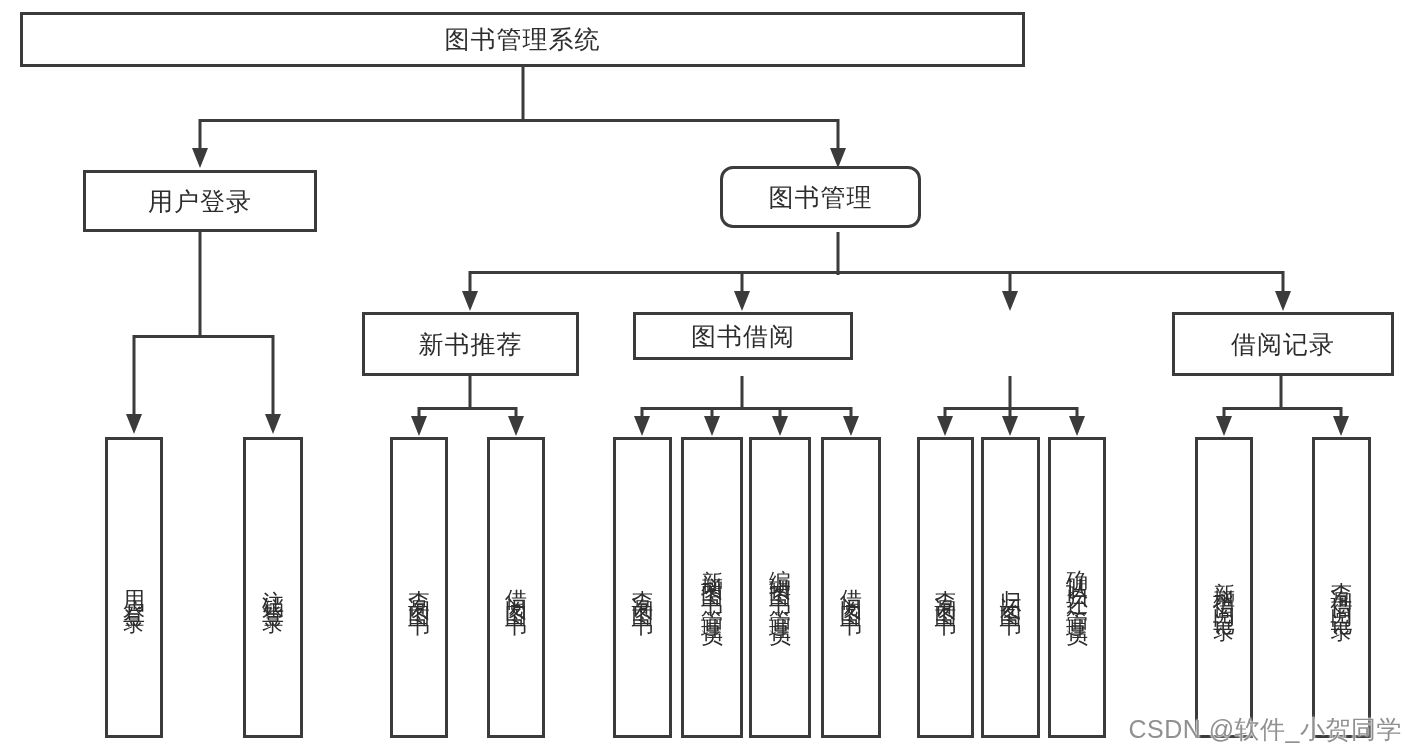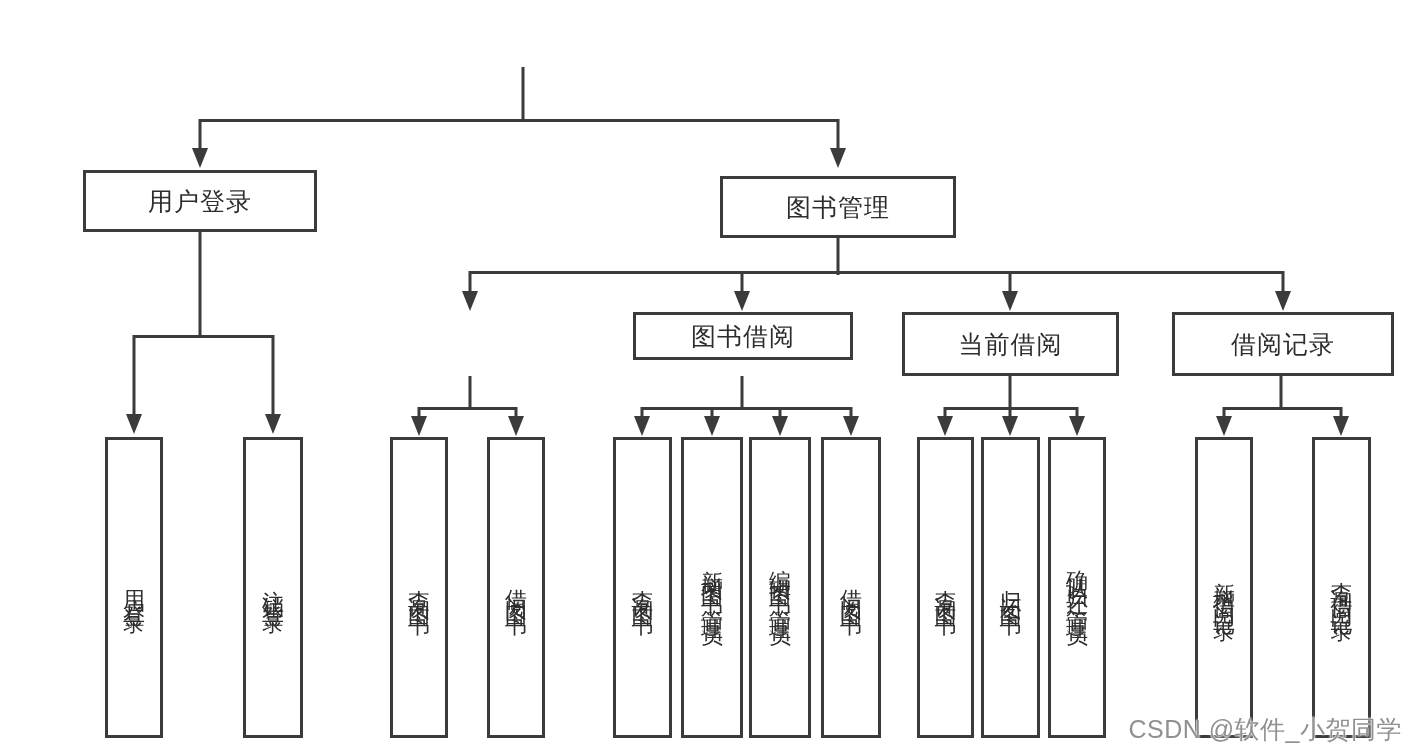--- a/index.html
+++ b/index.html
@@ -82,26 +82,27 @@
     <path class="ar" d="
       M192 148 h16 l-8 20 z  M830 148 h16 l-8 20 z
       M126 414 h16 l-8 20 z  M265 414 h16 l-8 20 z
       M462 291 h16 l-8 20 z  M734 291 h16 l-8 20 z  M1002 291 h16 l-8 20 z  M1275 291 h16 l-8 20 z
       M411 416 h16 l-8 20 z  M508 416 h16 l-8 20 z
       M634 416 h16 l-8 20 z  M704 416 h16 l-8 20 z  M772 416 h16 l-8 20 z  M843 416 h16 l-8 20 z
       M937 416 h16 l-8 20 z  M1002 416 h16 l-8 20 z  M1069 416 h16 l-8 20 z
       M1216 416 h16 l-8 20 z M1333 416 h16 l-8 20 z"></path>
   </svg>
 
+  <div class="node" style="left:20px;top:12px;width:1005px;height:55px;">图书管理系统</div>
 
   <div class="node" style="left:83px;top:170px;width:234px;height:62px;">用户登录</div>
-  <div class="node" style="left:720px;top:176px;width:236px;height:62px;">图书管理</div>
+  <div class="node" style="left:720px;top:166px;width:201px;height:62px;border-radius:13px;">图书管理</div>
 
+  <div class="node" style="left:362px;top:312px;width:217px;height:64px;">新书推荐</div>
   <div class="node" style="left:633px;top:312px;width:220px;height:48px;">图书借阅</div>
-  <div class="node" style="left:902px;top:312px;width:217px;height:64px;">当前借阅</div>
   <div class="node" style="left:1172px;top:312px;width:222px;height:64px;">借阅记录</div>
 
   <div class="node leaf" style="left:105px;top:437px;width:58px;height:301px;">
     <span class="vtext">用户登录</span>
   </div>
   <div class="node leaf" style="left:243px;top:437px;width:60px;height:301px;">
     <span class="vtext">注销登录</span>
   </div>
 
   <div class="node leaf" style="left:390px;top:437px;width:58px;height:301px;">

